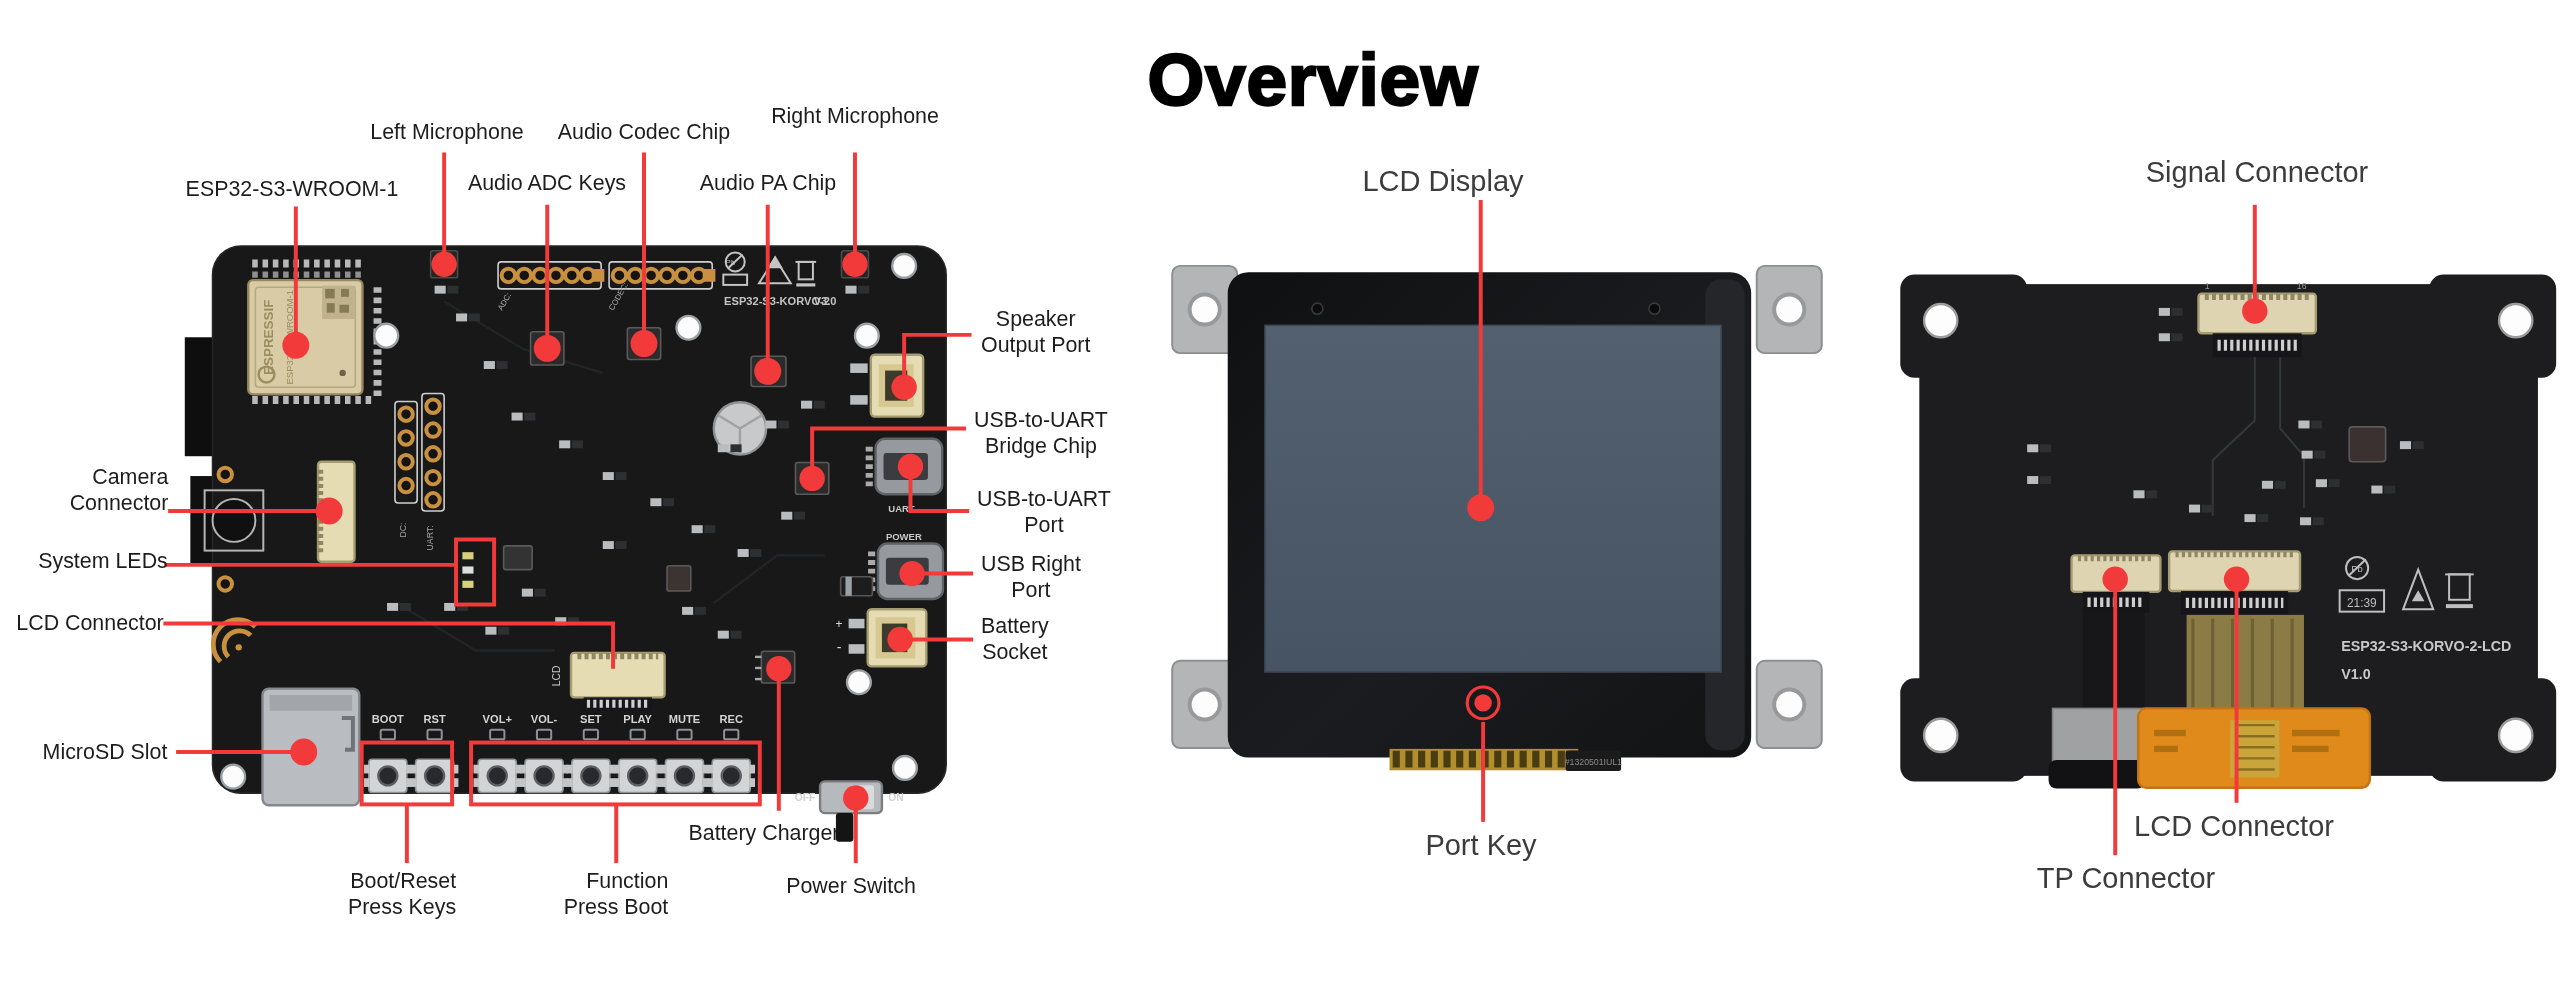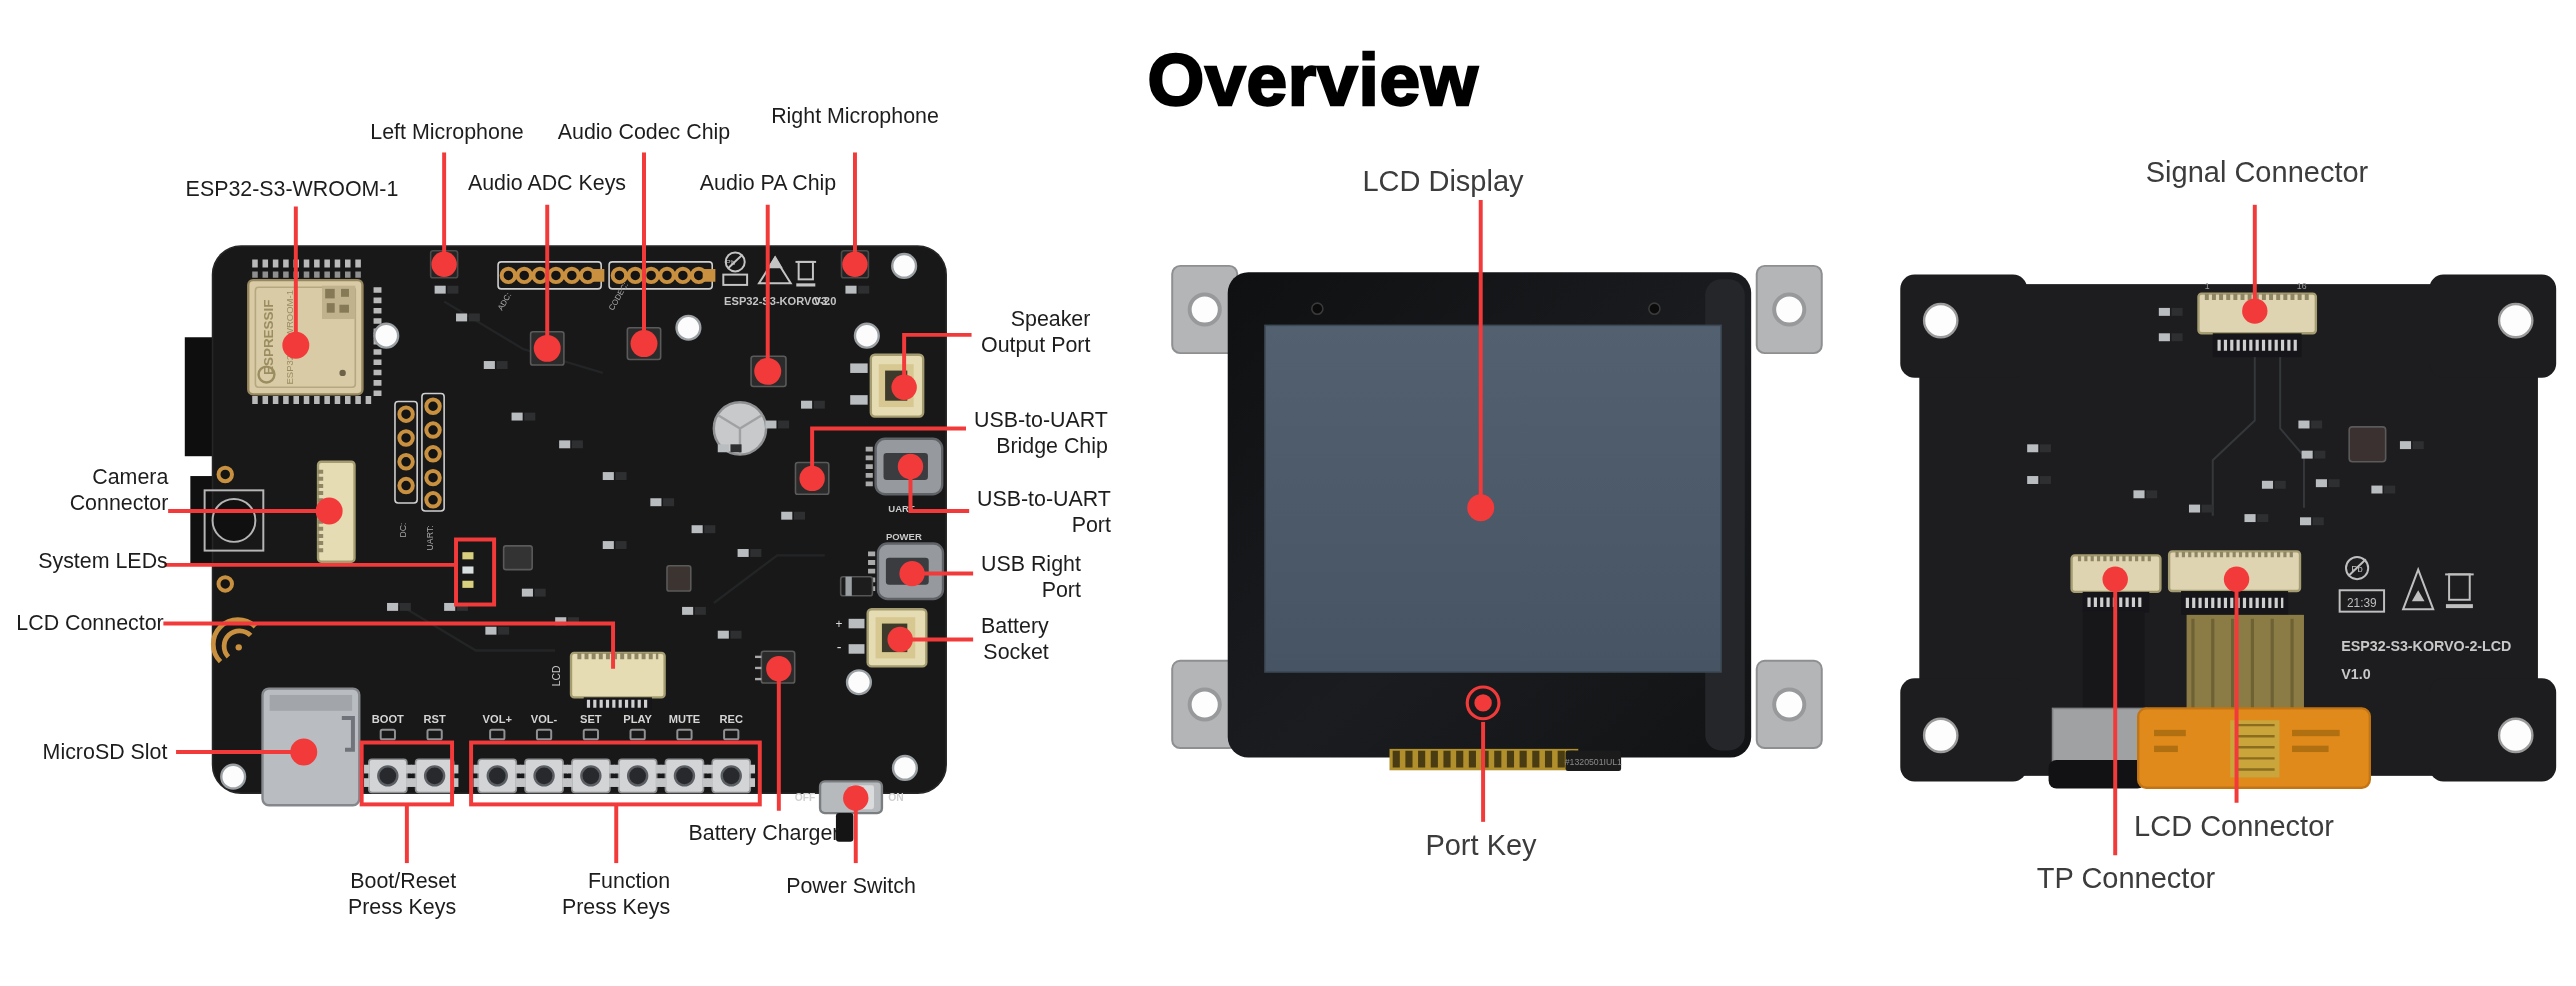--- a/index.html
+++ b/index.html
@@ -3,21 +3,21 @@
 <meta charset="utf-8">
 <style>
   html,body{margin:0;padding:0;background:#ffffff;}
   body{width:2576px;height:987px;font-family:"Liberation Sans",sans-serif;overflow:hidden;}
   .stage{position:relative;width:2576px;height:987px;background:#fff;}
   .stage > svg{position:absolute;left:0;top:0;}
   .title{position:absolute;top:-11px;left:25px;width:2576px;text-align:center;
          font-size:73px;font-weight:bold;color:#000;-webkit-text-stroke:2.4px #000;letter-spacing:0.8px;}
   .callout{position:absolute;font-size:21.4px;color:#1d1d1d;line-height:1.22;
            white-space:pre-line;text-align:right;transform:translate(-50%,-50%);}
-  .callout.la{transform:translate(0,-50%);text-align:right;}
+  .callout.la{transform:translate(0,-50%);text-align:center;}
   .callout.big{font-size:29px;color:#3c3c3c;}
 </style>
 </head>
 <body>
 
 <div class="stage">
 
 <svg width="2576" height="987" viewBox="0 0 3248 1244">
   <defs>
     <linearGradient id="glassG" x1="0" y1="0" x2="1" y2="1">
@@ -470,21 +470,21 @@
 <div class="callout la" style="left:981px;top:639px">Battery
 Socket</div>
 <div class="callout" style="left:119px;top:490px">Camera
 Connector</div>
 <div class="callout" style="left:103px;top:561px">System LEDs</div>
 <div class="callout" style="left:90px;top:623px">LCD Connector</div>
 <div class="callout" style="left:105px;top:752px">MicroSD Slot</div>
 <div class="callout" style="left:402px;top:894px">Boot/Reset
 Press Keys</div>
 <div class="callout" style="left:616px;top:894px">Function
-Press Keys</div>
+Press Boot</div>
 <div class="callout" style="left:764px;top:833px">Battery Charger</div>
 <div class="callout" style="left:851px;top:886px">Power Switch</div>
 <div class="callout big" style="left:1443px;top:182px">LCD Display</div>
 <div class="callout big" style="left:1481px;top:846px">Port Key</div>
 <div class="callout big" style="left:2257px;top:173px">Signal Connector</div>
 <div class="callout big" style="left:2234px;top:827px">LCD Connector</div>
 <div class="callout big" style="left:2126px;top:879px">TP Connector</div>
 
 </div>
 

